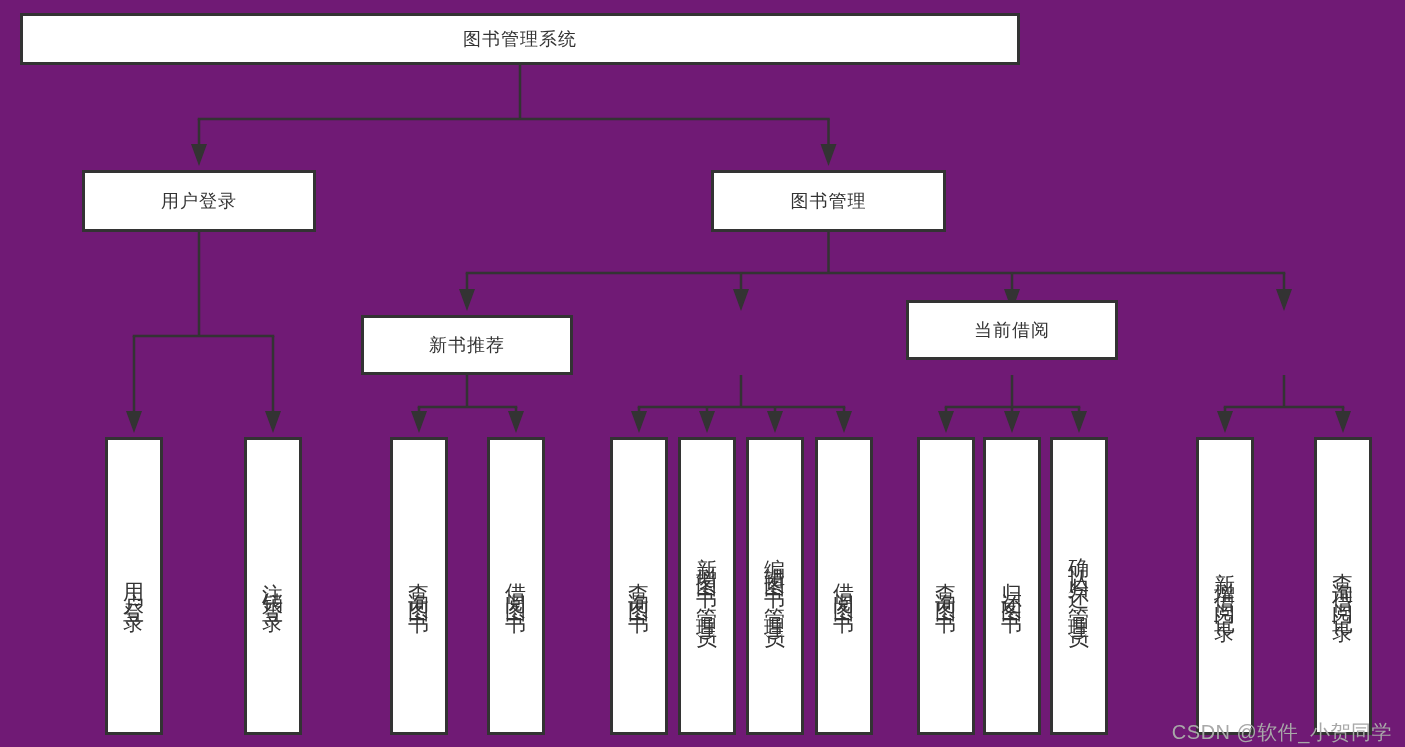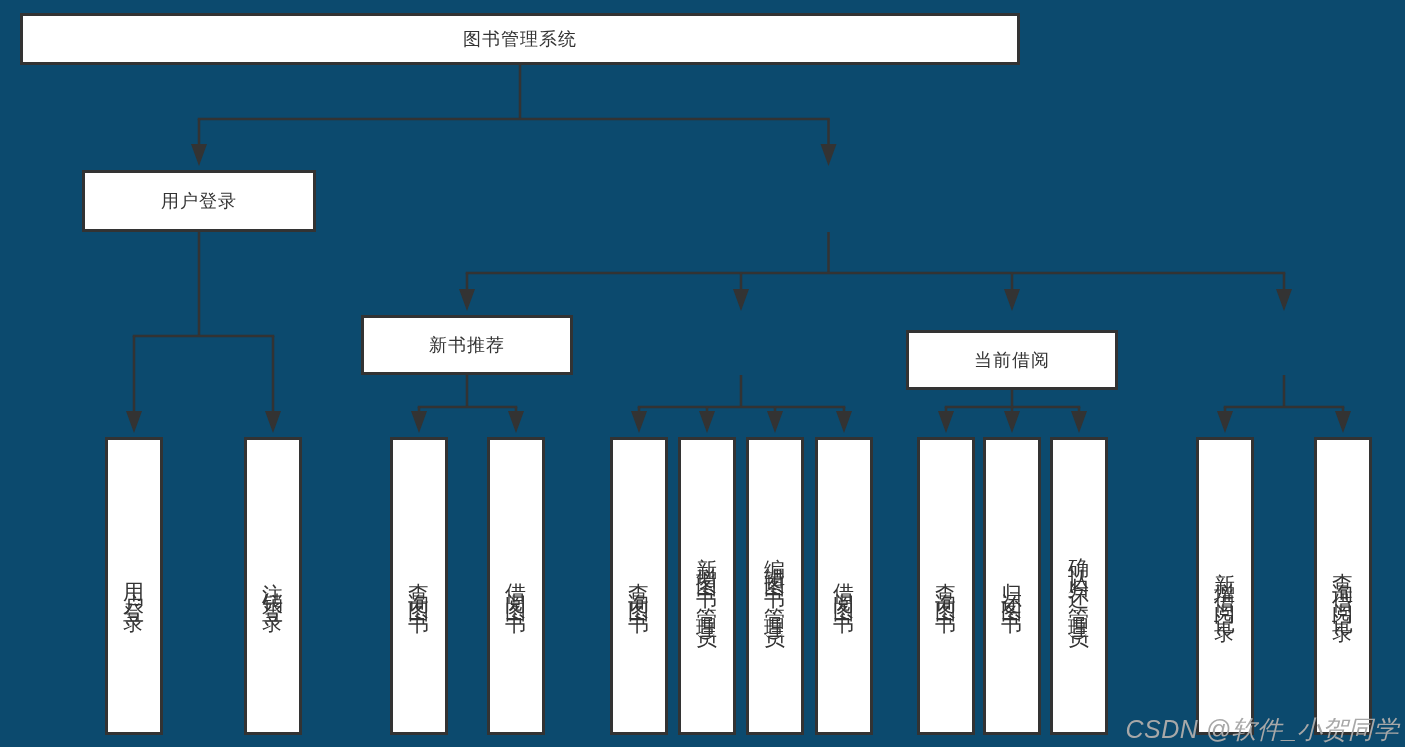--- a/index.html
+++ b/index.html
@@ -1,19 +1,19 @@
 <!DOCTYPE html>
 <html><head>
 <meta charset="utf-8">
 <style>
   html,body{margin:0;padding:0;background:#ffffff;}
   .canvas{
     position:relative;
     width:1405px;height:747px;
-    background:#0c4a6e;
+    background:#701a75;
     font-family:"Liberation Sans", sans-serif;
     overflow:hidden;
     text-align:right;
   }
   #wires{
     position:absolute;left:0;top:0;width:1405px;height:747px;
     pointer-events:none;
   }
   .node{
     position:absolute;
@@ -32,27 +32,26 @@
   }
   .node.v{
     writing-mode:vertical-rl;
     text-orientation:mixed;
     font-size:21px;
     letter-spacing:10px;
     line-height:1;
   }
   .watermark{
     position:absolute;
-    right:6px;
+    right:13px;
     bottom:1px;
-    font-size:25px;
+    font-size:20px;
     color:#a8a8a8;
     letter-spacing:0.5px;
     white-space:nowrap;
-    font-style:italic;
   }
 </style>
 </head>
 <body>
 
 <div class="canvas">
 
   <svg id="wires" xmlns="http://www.w3.org/2000/svg">
       <line x1="520" y1="65" x2="520" y2="119" stroke="#333333" stroke-width="2.5" stroke-linecap="butt"></line>
       <line x1="199" y1="119" x2="828.5" y2="119" stroke="#333333" stroke-width="2.5" stroke-linecap="square"></line>
@@ -104,23 +103,24 @@
       <line x1="1225" y1="407" x2="1343" y2="407" stroke="#333333" stroke-width="2.5" stroke-linecap="square"></line>
       <line x1="1225" y1="407" x2="1225" y2="413" stroke="#333333" stroke-width="2.5" stroke-linecap="butt"></line>
       <polygon points="1217,411 1233,411 1225,433" fill="#333333"></polygon>
       <line x1="1343" y1="407" x2="1343" y2="413" stroke="#333333" stroke-width="2.5" stroke-linecap="butt"></line>
       <polygon points="1335,411 1351,411 1343,433" fill="#333333"></polygon>
     </svg>
 
   <div class="node h" id="n-root" style="left:20px;top:13px;width:1000px;height:52px">图书管理系统</div>
 
   <div class="node h" id="n-userlogin" style="left:82px;top:170px;width:234px;height:62px">用户登录</div>
+  <div class="node h" id="n-bookmgmt" style="left:711px;top:170px;width:235px;height:62px">图书管理</div>
 
   <div class="node h" id="n-newbooks" style="left:361px;top:315px;width:212px;height:60px">新书推荐</div>
-  <div class="node h" id="n-currentborrow" style="left:906px;top:330px;width:212px;height:60px">当前借阅</div>
+  <div class="node h" id="n-currentborrow" style="left:906px;top:300px;width:212px;height:60px">当前借阅</div>
 
   <div class="node v" id="l-userlogin" style="left:105px;top:437px;width:58px;height:298px">用户登录</div>
   <div class="node v" id="l-logout" style="left:244px;top:437px;width:58px;height:298px">注销登录</div>
 
   <div class="node v" id="l-nb-query" style="left:390px;top:437px;width:58px;height:298px">查询图书</div>
   <div class="node v" id="l-nb-borrow" style="left:487px;top:437px;width:58px;height:298px">借阅图书</div>
 
   <div class="node v" id="l-bb-query" style="left:610px;top:437px;width:58px;height:298px">查询图书</div>
   <div class="node v" id="l-bb-add" style="left:678px;top:437px;width:58px;height:298px">新增图书（管理员）</div>
   <div class="node v" id="l-bb-edit" style="left:746px;top:437px;width:58px;height:298px">编辑图书（管理员）</div>

